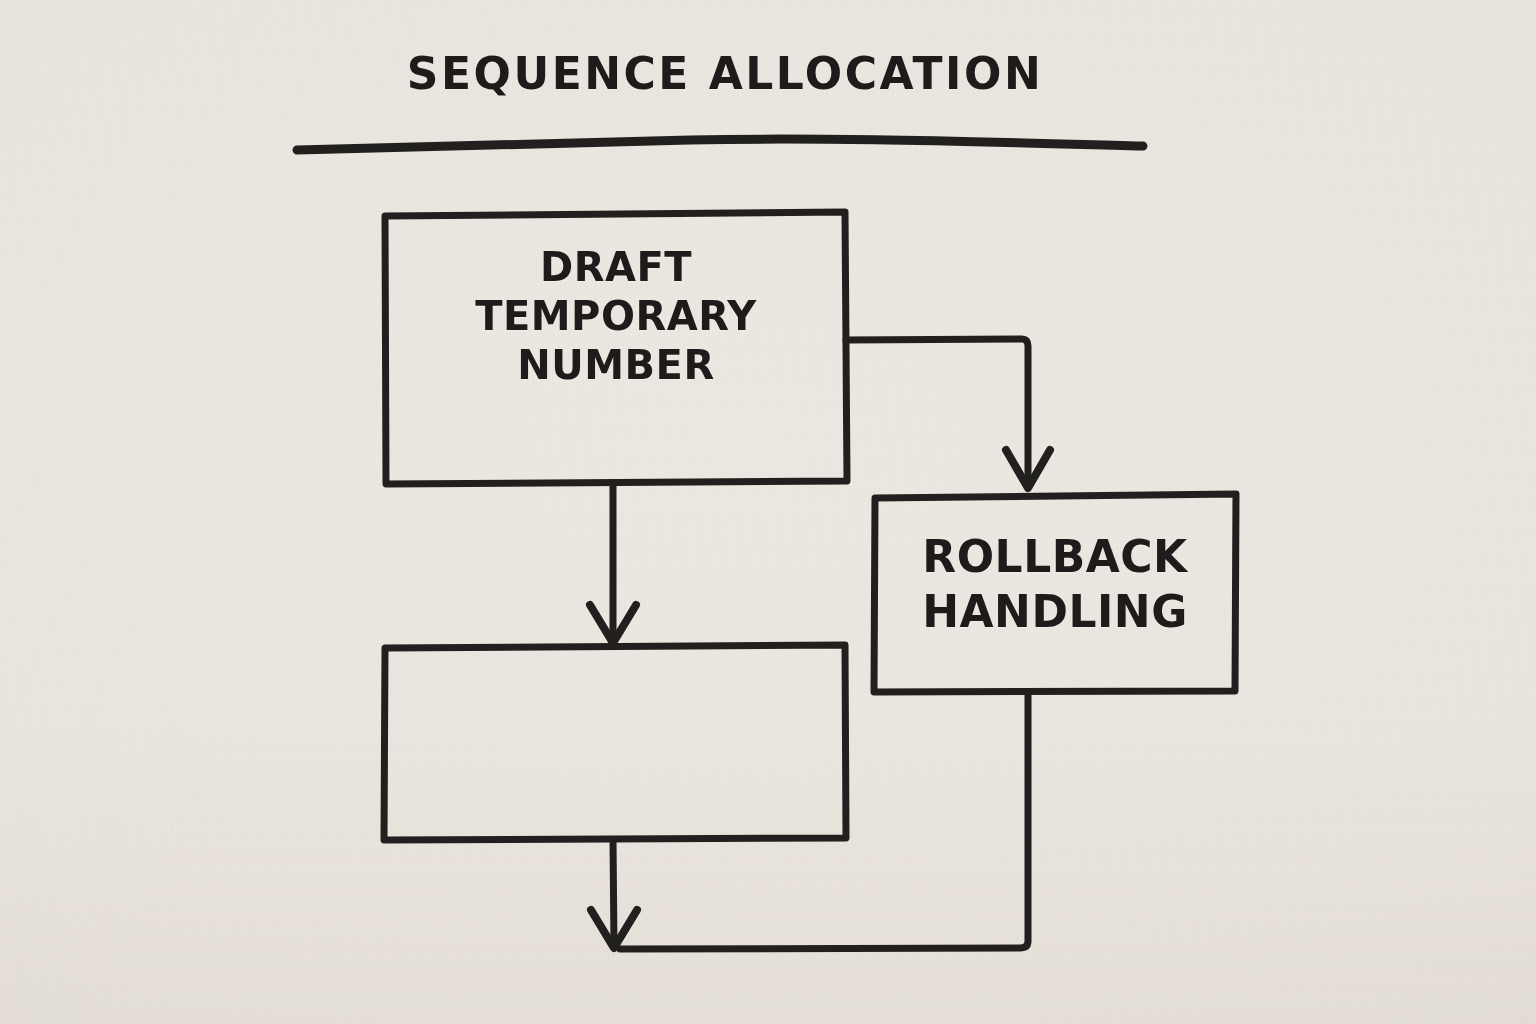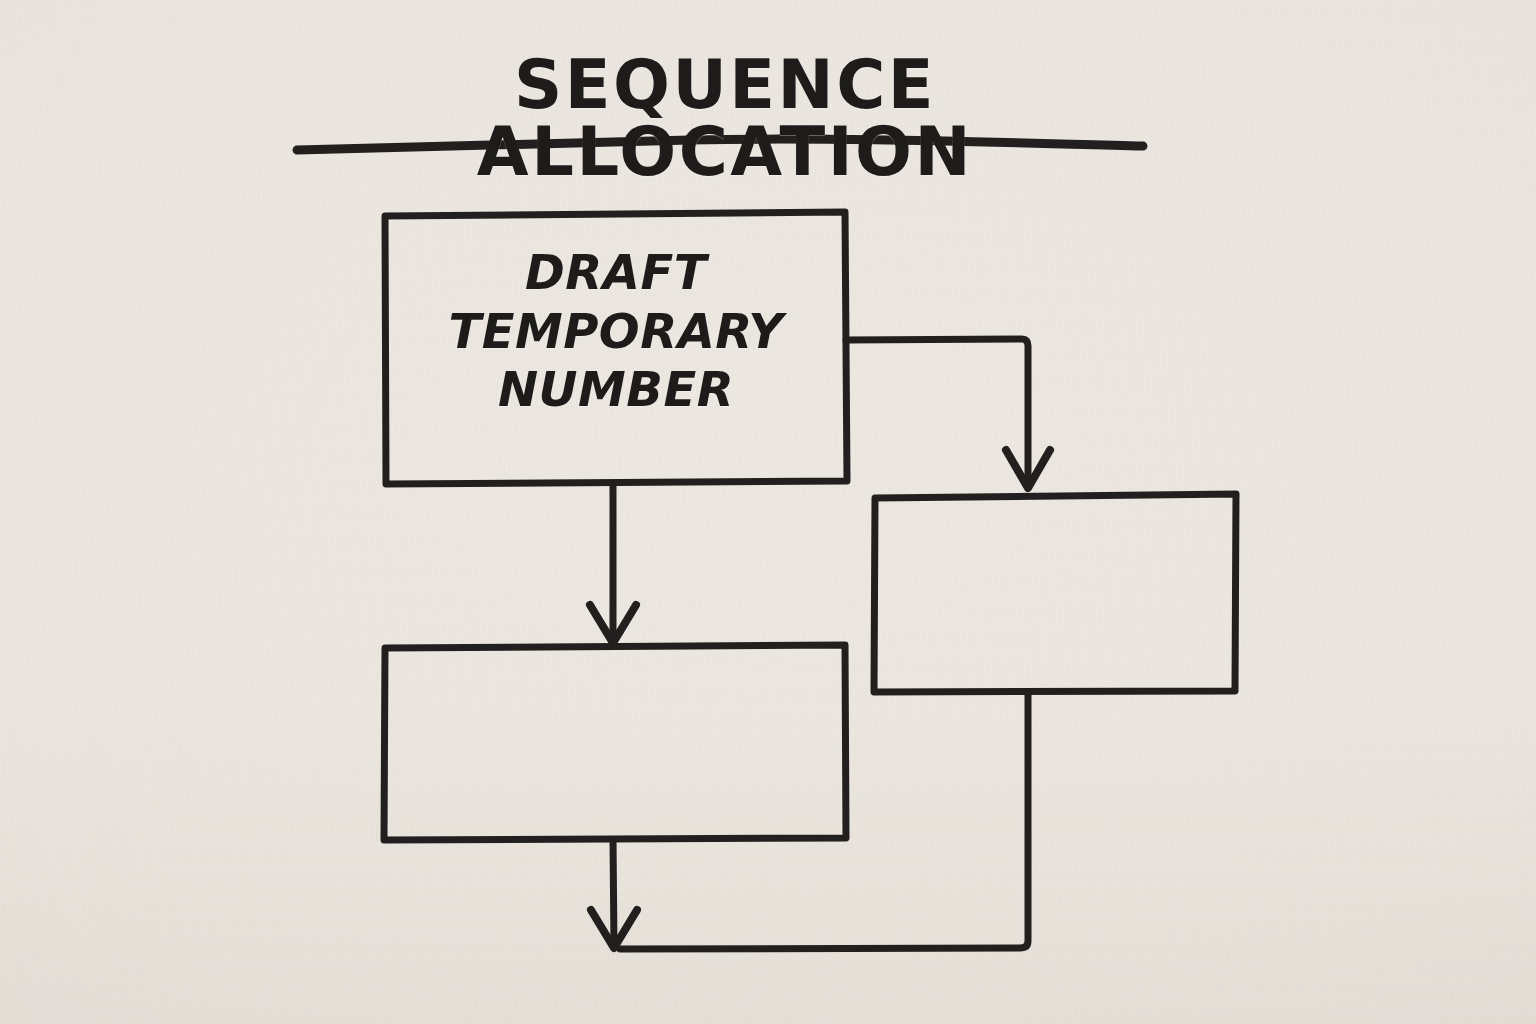--- a/index.html
+++ b/index.html
@@ -57,31 +57,30 @@
     letter-spacing: .5px;
     line-height: 1.08;
     white-space: pre-line;
     text-shadow: 0 1px 0 rgba(255,255,255,.30);
     user-select: none;
   }
   #title-text {
     left: 290px;
     top: 52px;
     width: 870px;
-    font-size: 67px;
+    font-size: 44px;
     letter-spacing: 2.5px;
     line-height: 1;
   }
   #box1-text {
     left: 390px;
     top: 243px;
     width: 452px;
-    font-size: 48px;
+    font-size: 40px;
     line-height: 1.22;
-    font-style: italic;
   }
   #box2-text {
     left: 388px;
     top: 676px;
     width: 452px;
     font-size: 46px;
     line-height: 1.24;
   }
   #box3-text {
     left: 876px;
@@ -119,16 +118,18 @@
 
   </svg>
 
   <div class="lbl" id="title-text">SEQUENCE ALLOCATION</div>
 
   <div class="lbl" id="box1-text">DRAFT
 TEMPORARY
 NUMBER</div>
 
 
+  <div class="lbl" id="box3-text">ROLLBACK
+HANDLING</div>
 
   <div id="grain"></div>
 
 </div>
 
 </body></html>

